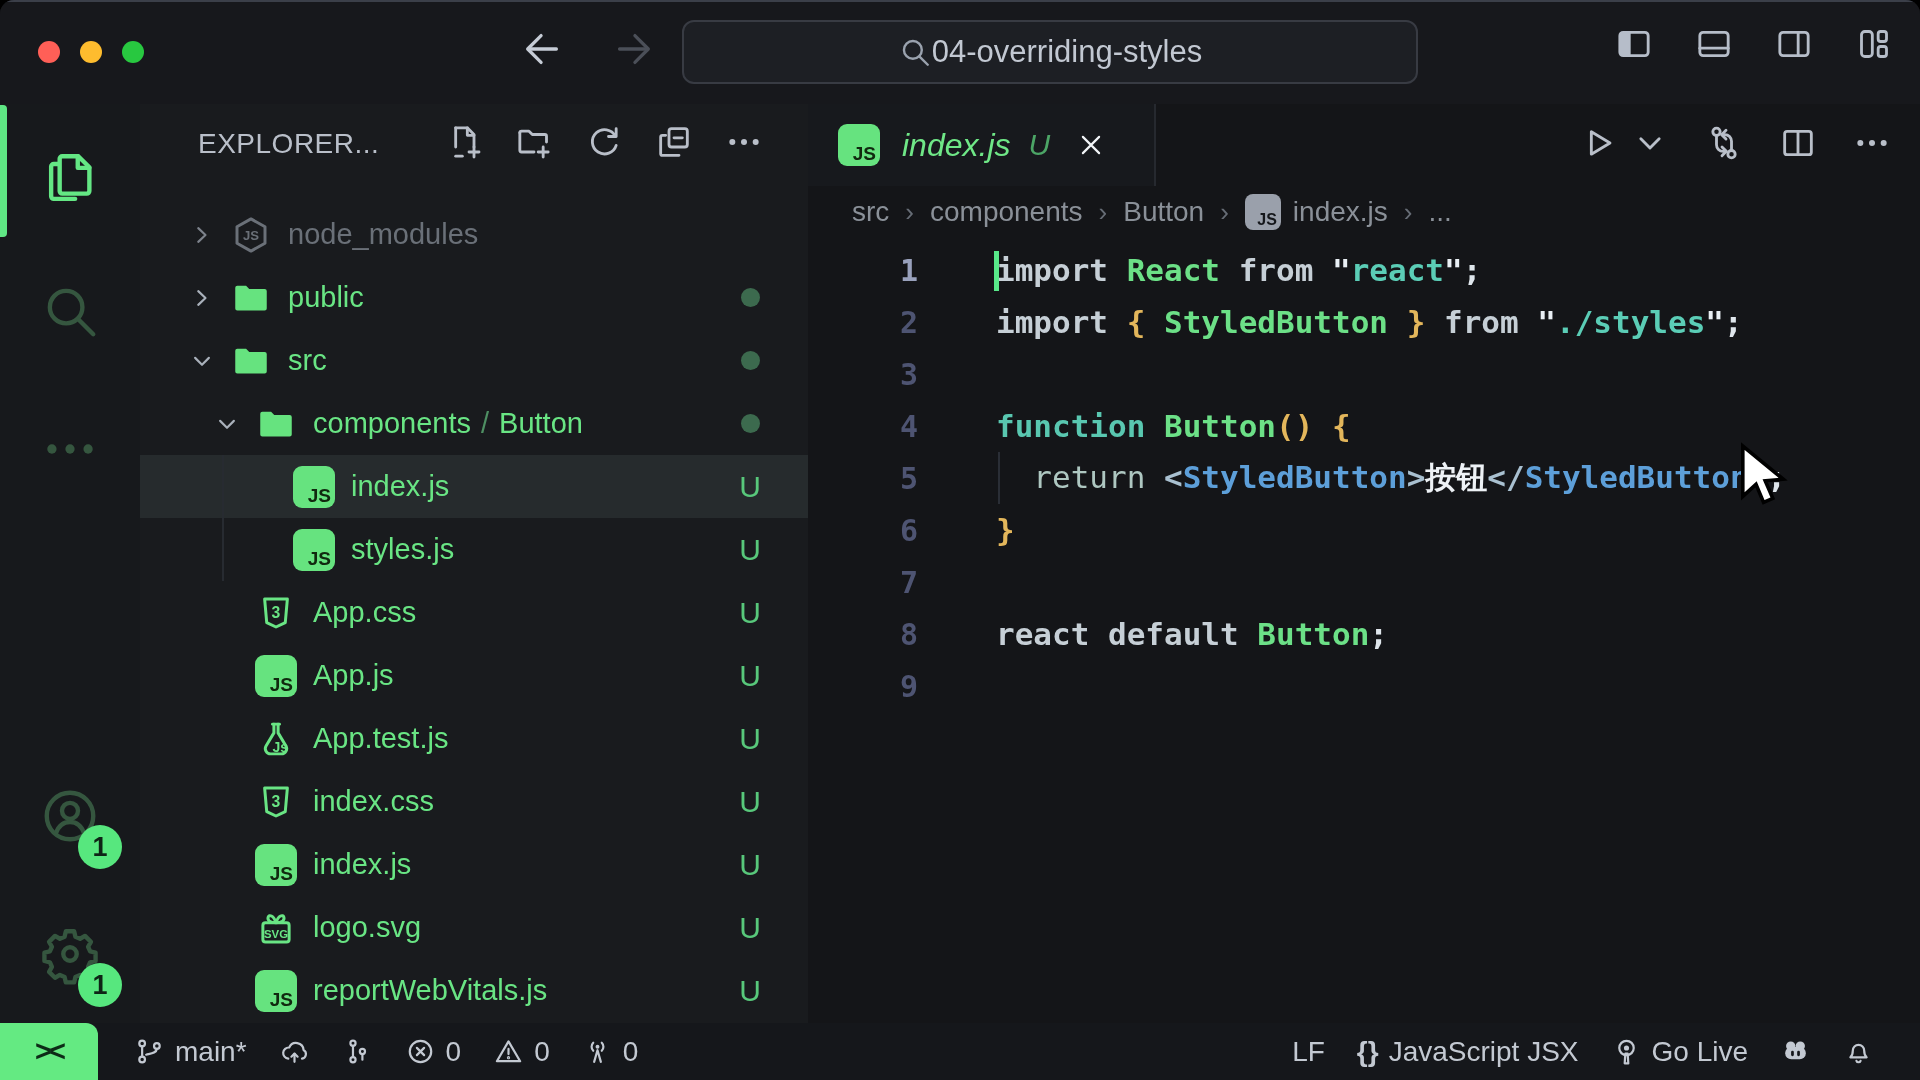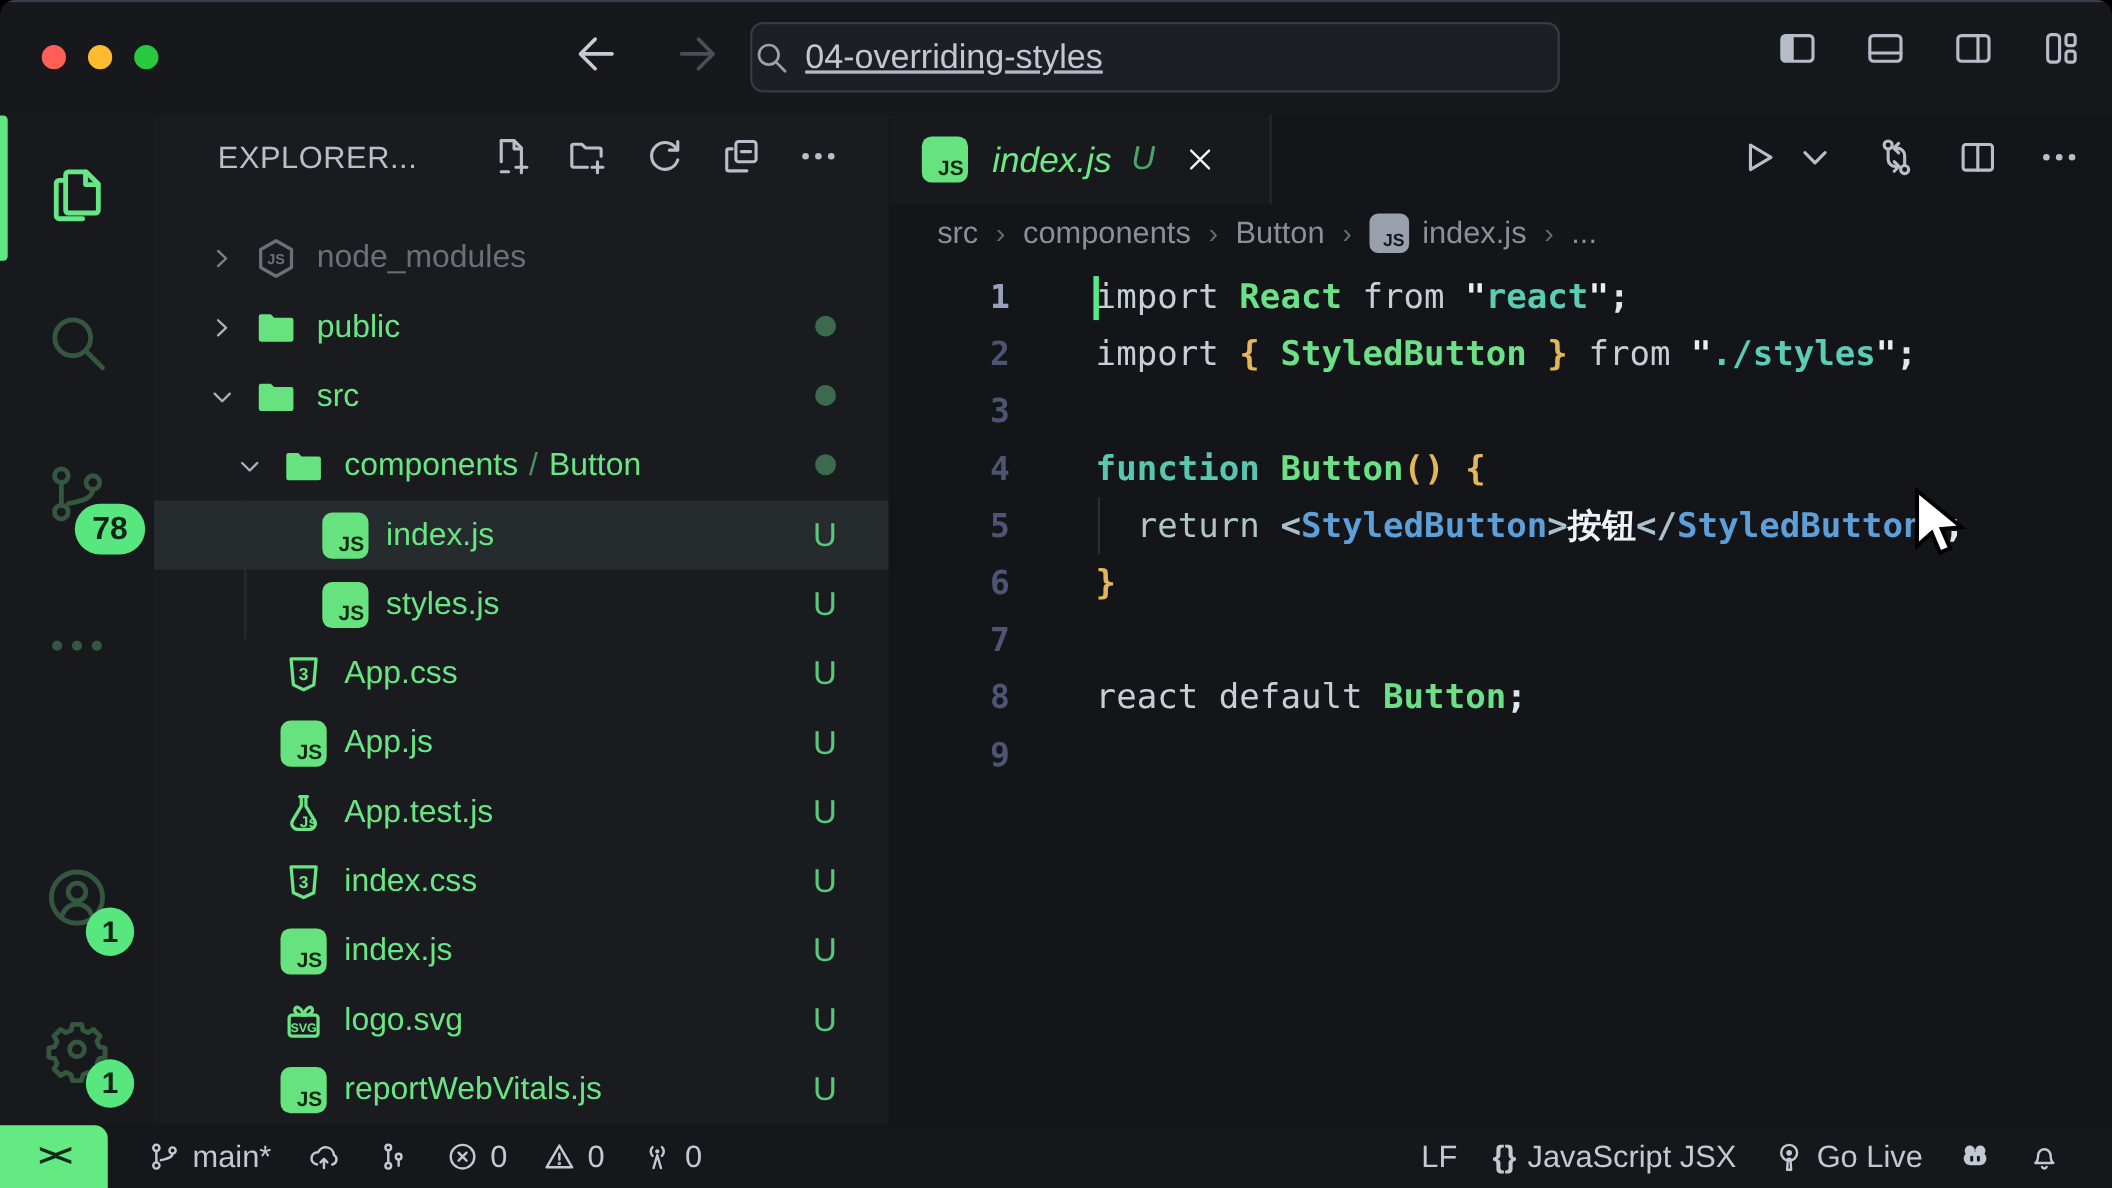--- a/index.html
+++ b/index.html
@@ -14,21 +14,21 @@
   .titlebar{position:absolute;left:0;top:0;width:1920px;height:104px;background:#17181c;}
   .traffic{position:absolute;left:38px;top:41px;display:flex;gap:20px;}
   .tl{width:22px;height:22px;border-radius:50%;}
   .tl.r{background:#ff5f57;} .tl.y{background:#febc2e;} .tl.g{background:#28c840;}
   .nav{position:absolute;left:520px;top:26px;display:flex;gap:44px;align-items:center;}
   .nav .ic svg{width:46px;height:46px;}
   .nav .fwd{color:#4b4f58;}
   .nav .back{color:#c6ccd6;}
   .searchbox{position:absolute;left:682px;top:20px;width:736px;height:64px;
     background:#1d1f24;border:2px solid #383b43;border-radius:12px;
-    display:flex;align-items:center;gap:14px;color:#b4bac5;text-decoration:underline;}
+    display:flex;align-items:center;justify-content:center;color:#b4bac5;}
   .searchbox .ic svg{width:34px;height:34px;color:#9aa2ae;}
   .searchbox .q{font-size:31px;color:#c2c8d2;}
   .tb-icons{position:absolute;right:26px;top:24px;display:flex;gap:40px;align-items:center;color:#b6bdc9;}
   .tb-icons .ic svg{width:40px;height:40px;}
 
   
   .activitybar{position:absolute;left:0;top:104px;width:140px;height:919px;background:#17191c;
     display:flex;flex-direction:column;justify-content:space-between;}
   .act-ind{position:absolute;left:0;top:1px;width:7px;height:132px;background:#5fe784;border-radius:0 4px 4px 0;}
   .act-item{position:relative;height:138px;display:flex;align-items:center;justify-content:center;}
@@ -85,21 +85,21 @@
   .breadcrumb .bsep{color:#666c75;font-size:26px;}
   .breadcrumb .chip{width:36px;height:36px;font-size:16px;border-radius:8px;}
   .codearea{position:relative;padding-top:6px;font-family:"DejaVu Sans Mono","Liberation Mono",monospace;
     font-weight:600;font-size:31px;}
   .cl{position:relative;height:52px;display:flex;align-items:center;}
   .ln{width:110px;text-align:right;color:#4e5472;font-size:30px;flex:0 0 110px;}
   .cl.active .ln{color:#99a1bc;}
   .ct{margin-left:78px;white-space:pre;}
   .cursor{position:absolute;left:186px;top:7px;width:5px;height:40px;background:#58e889;}
   .cl.g5::before{content:"";position:absolute;left:190px;top:0;bottom:0;width:2px;background:#2a2e36;}
-  .tk.kw{color:#c6cfd6;font-weight:400;}
+  .tk.kw{color:#c6cfd6;font-weight:700;}
   .tk.kw2{color:#59c7b0;font-weight:700;}
   .tk.kwr{color:#aec7c1;font-weight:400;}
   .tk.ent{color:#6ce087;}
   .tk.str{color:#5bcdb6;}
   .tk.q{color:#e9eff4;}
   .tk.gold{color:#e3b65b;}
   .tk.jb{color:#a9c0d0;}
   .tk.jt{color:#5d9fd9;font-weight:700;}
   .tk.txt{color:#eef2f6;font-family:"DejaVu Sans",sans-serif;}
   .tk.pl{color:#dfe6ec;}
@@ -199,32 +199,20 @@
           <span class="ic">
             <svg viewBox="0 0 24 24" fill="none" stroke="currentColor" stroke-width="1.7" stroke-linecap="round" stroke-linejoin="round">
               <circle cx="10.5" cy="10.5" r="6.3"></circle>
               <path d="M15.2 15.2 21 21"></path>
             </svg>
           </span>
         </div>
         <div class="act-item inactive">
           <span class="ic">
             <svg viewBox="0 0 24 24" fill="none" stroke="currentColor" stroke-width="1.7" stroke-linecap="round" stroke-linejoin="round">
-              <circle cx="6.5" cy="5.6" r="2.4"></circle>
-              <circle cx="6.5" cy="18.4" r="2.4"></circle>
-              <circle cx="17.6" cy="8" r="2.4"></circle>
-              <path d="M6.5 8v8"></path>
-              <path d="M17.6 10.4c-.3 3.8-5.3 4.2-8.6 5"></path>
-            </svg>
-          </span>
-          <div class="badge pill">78</div>
-        </div>
-        <div class="act-item inactive">
-          <span class="ic">
-            <svg viewBox="0 0 24 24" fill="none" stroke="currentColor" stroke-width="1.7" stroke-linecap="round" stroke-linejoin="round">
               <circle cx="5" cy="12" r="1.8" fill="currentColor" stroke="none"></circle>
               <circle cx="12" cy="12" r="1.8" fill="currentColor" stroke="none"></circle>
               <circle cx="19" cy="12" r="1.8" fill="currentColor" stroke="none"></circle>
             </svg>
           </span>
         </div>
       </div>
     <div id="act-bottom">
         <div class="act-item inactive">
           <span class="ic">

